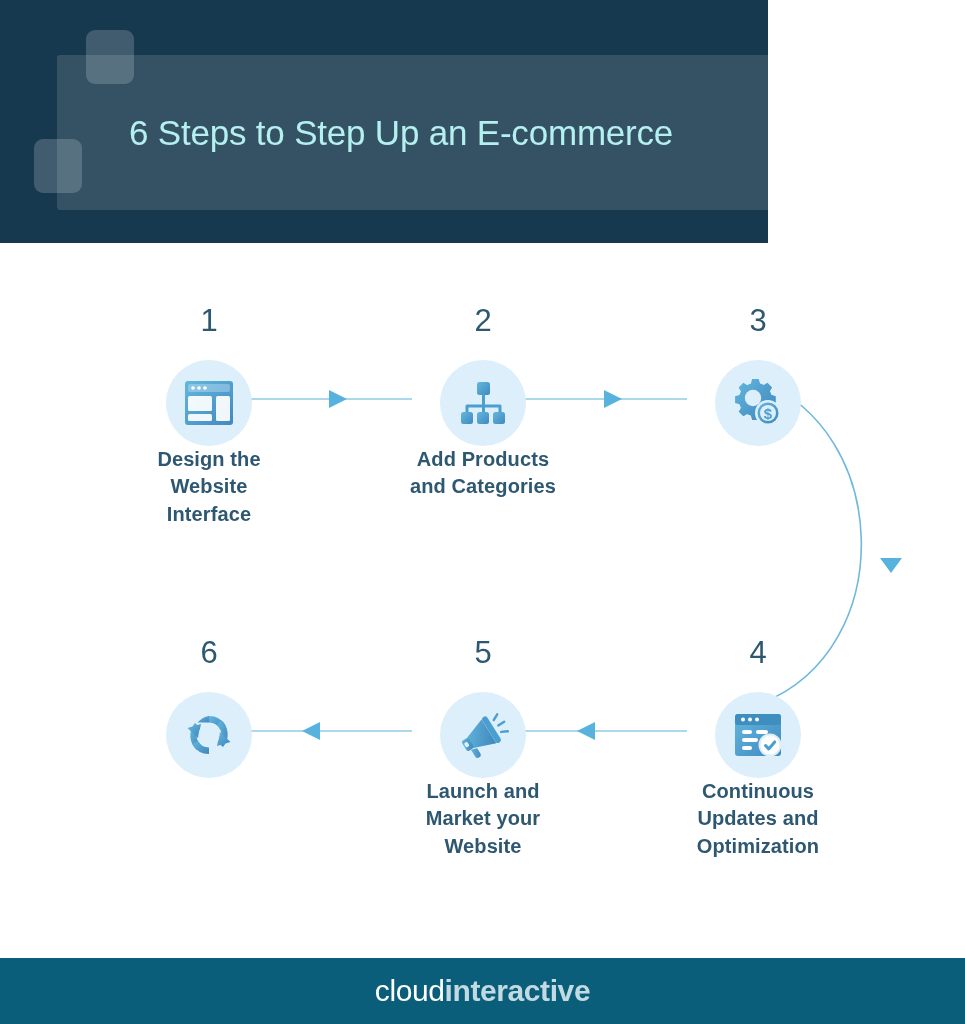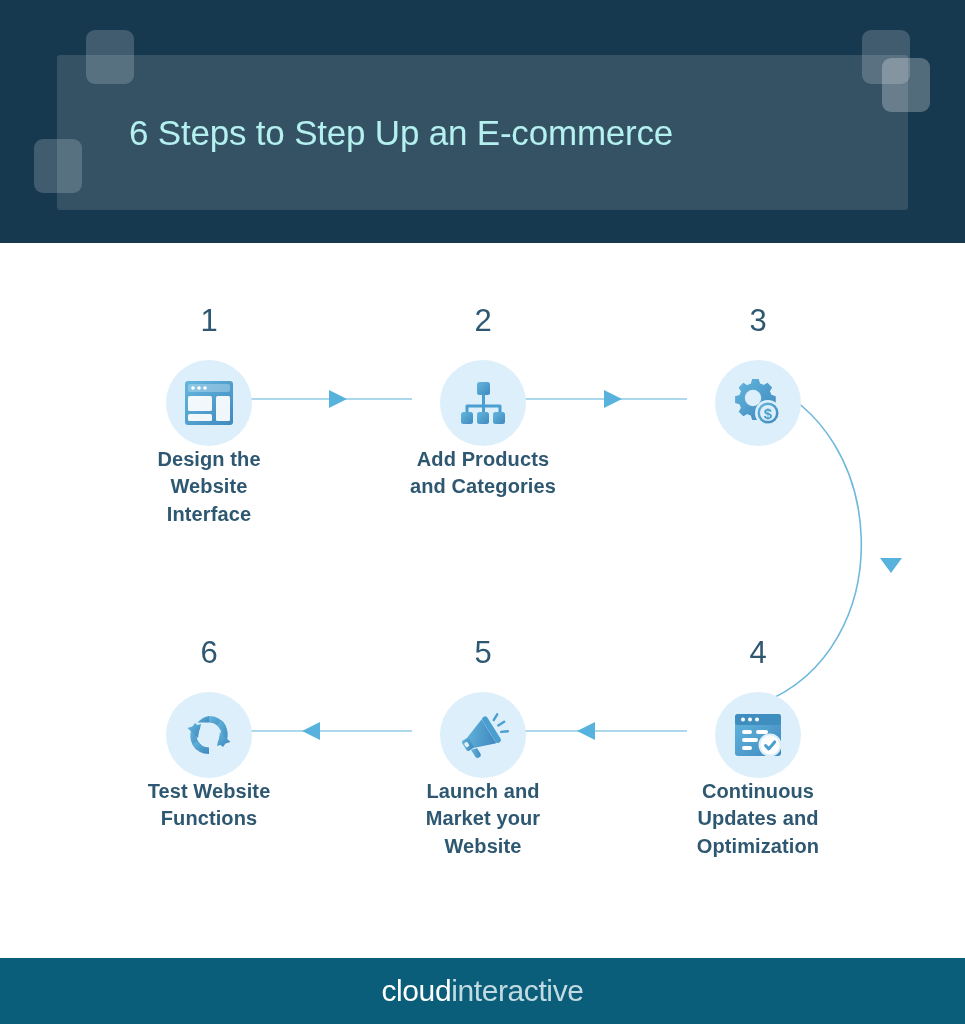--- a/index.html
+++ b/index.html
@@ -6,21 +6,21 @@
   body{
     width:965px;height:1024px;
     background:#ffffff;
     font-family:"Liberation Sans", sans-serif;
     overflow:hidden;
     position:relative;
   }
 
   
   .header{
-    position:absolute; left:0; top:0; width:965px; height:243px;
+    position:absolute; left:0; top:0; width:768px; height:243px;
     background:#17394f;
     overflow:hidden;
   }
   .header-band{
     position:absolute; left:57px; top:55px; width:851px; height:155px;
     background:rgba(255,255,255,0.13);
     border-radius:3px;
   }
   .deco{
     position:absolute;
@@ -92,21 +92,21 @@
   .c56{ left:237px; top:476px; }
 
   
   .footer{
     position:absolute; left:0; top:958px; width:965px; height:66px;
     background:#0a5e79;
     display:flex;align-items:center;justify-content:center;
   }
   .logo{ font-size:30px; letter-spacing:-0.4px; }
   .logo-a{ color:#ffffff; font-weight:normal; }
-  .logo-b{ color:#c2dbe3; font-weight:400; }
+  .logo-b{ color:#c2dbe3; font-weight:700; }
 </style>
 </head>
 <body>
 
 <div class="header">
   <div class="deco deco-a"></div>
   <div class="deco deco-b"></div>
   <div class="header-band">
     <div class="header-title">6 Steps to Step Up an E-commerce</div>
   </div>
@@ -265,21 +265,20 @@
         <path d="M28 9 a19 19 0 0 1 16.6 9.8 l-5.6 3.3 A12.6 12.6 0 0 0 28 15.6 Z" fill="url(#g6)"></path>
         <path d="M28 9 L28 15.6 L16.5 15.6 a19 19 0 0 1 11.5-6.6 Z" fill="url(#g6)"></path>
         <path d="M14 16 a19 19 0 0 0 2 27 l4-5.2 A12.6 12.6 0 0 1 18.6 20 Z" fill="url(#g6)"></path>
         <path d="M6.5 21 L20 17 L17 31 Z" fill="url(#g6)"></path>
         <path d="M28 47 a19 19 0 0 1-16.6-9.8 l5.6-3.3 A12.6 12.6 0 0 0 28 40.4 Z" fill="url(#g6)"></path>
         <path d="M42 40 a19 19 0 0 0-2-27 l-4 5.2 A12.6 12.6 0 0 1 37.4 36 Z" fill="url(#g6)"></path>
         <path d="M49.5 35 L36 39 L39 25 Z" fill="url(#g6)"></path>
         <circle cx="28" cy="28" r="10.5" fill="#ddeffa"></circle>
       </svg>
     </div>
-    <div class="step-label">Test Website<br>Functions</div>
   </div>
 
 </div>
 
 <div class="footer">
   <div class="logo">
     <span class="logo-a">cloud</span><span class="logo-b">interactive</span>
   </div>
 </div>
 

